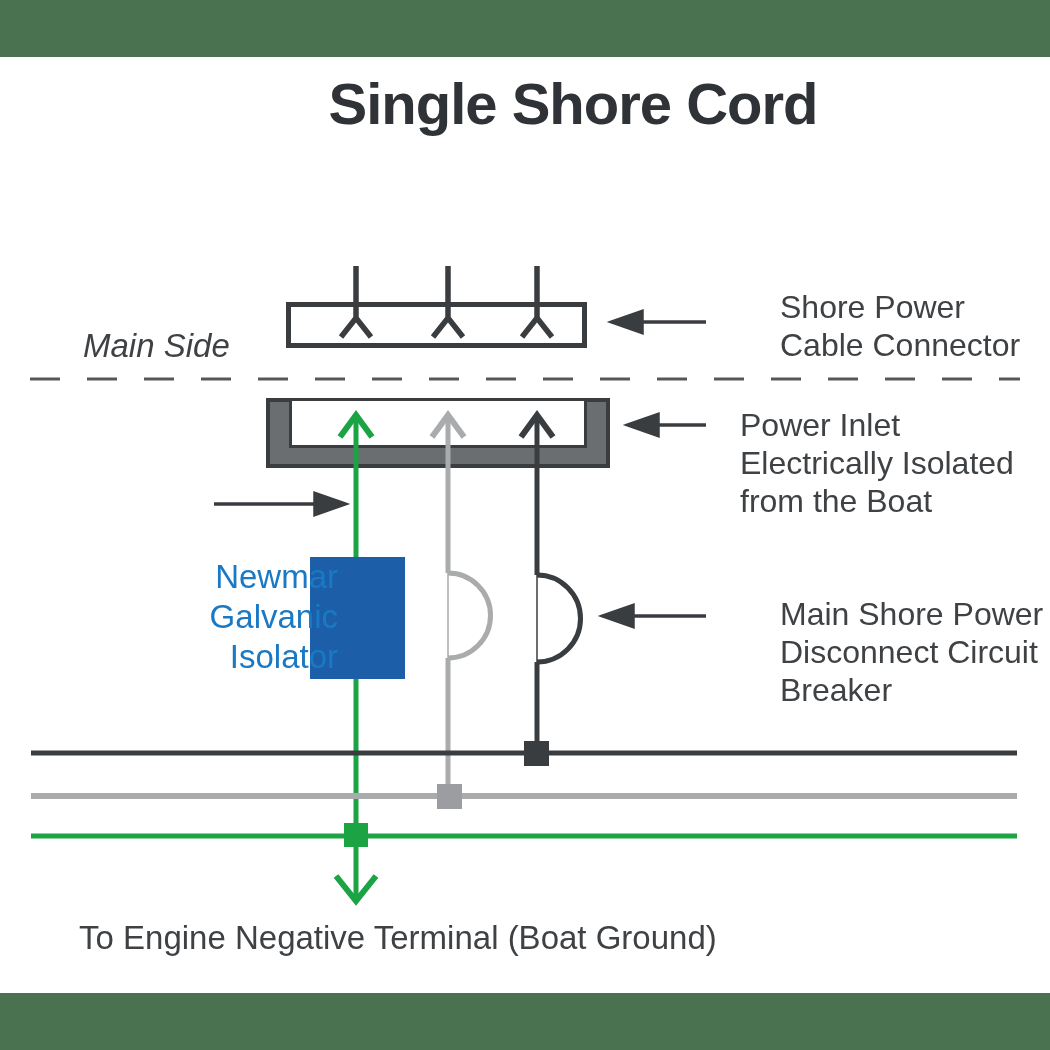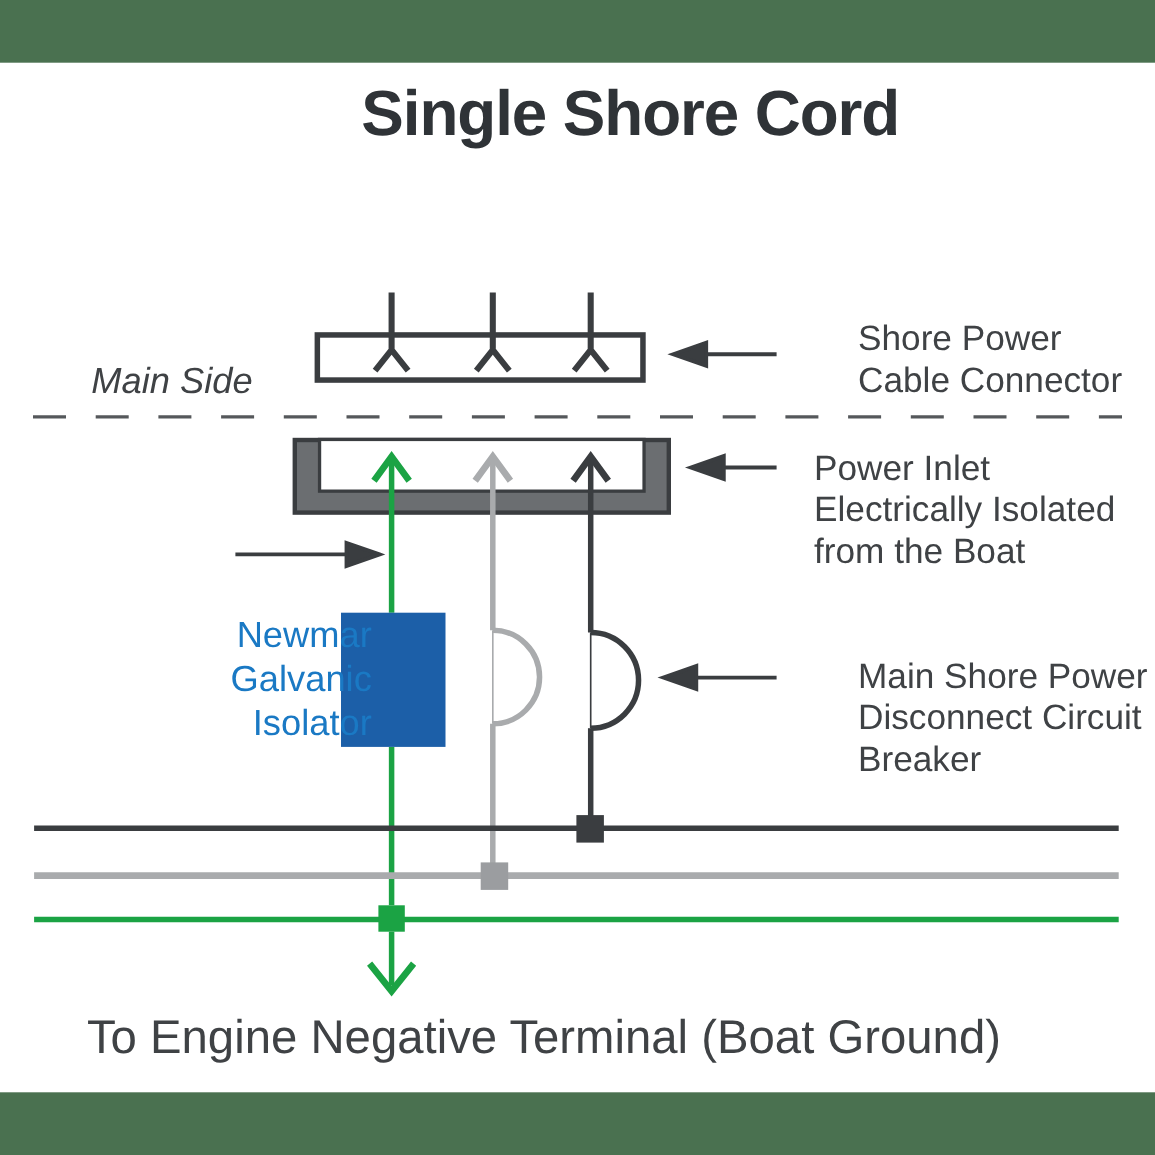--- a/index.html
+++ b/index.html
@@ -14,21 +14,21 @@
   .side-label{font-size:33px;font-style:italic;color:#3f4245;}
   .shore-side{left:35px;top:327px;}
   .boat-side{left:35px;top:393px;}
   .annot{font-size:32px;line-height:38px;color:#3f4245;}
   .lbl-shore-connector{left:732px;top:288px;width:310px;}
   .lbl-power-inlet{left:692px;top:406px;width:310px;}
   .lbl-breaker{left:732px;top:595px;width:310px;}
   .lbl-grounding{left:35px;top:466px;width:220px;}
   .lbl-isolator{left:55px;top:557px;width:235px;text-align:right;
     font-size:33px;line-height:40px;font-weight:400;color:#1a79c4;}
-  .lbl-bottom{left:31px;top:919px;font-size:43px;color:#3f4245;}
+  .lbl-bottom{left:31px;top:919px;font-size:33px;color:#3f4245;}
 </style>
 </head>
 <body>
 
 <div class="stage">
 
   <svg width="1050" height="1050" viewBox="0 0 1050 1050">
 
     <rect x="0" y="0" width="1050" height="57" fill="#4a7150"></rect>
     <rect x="0" y="993" width="1050" height="57" fill="#4a7150"></rect>

